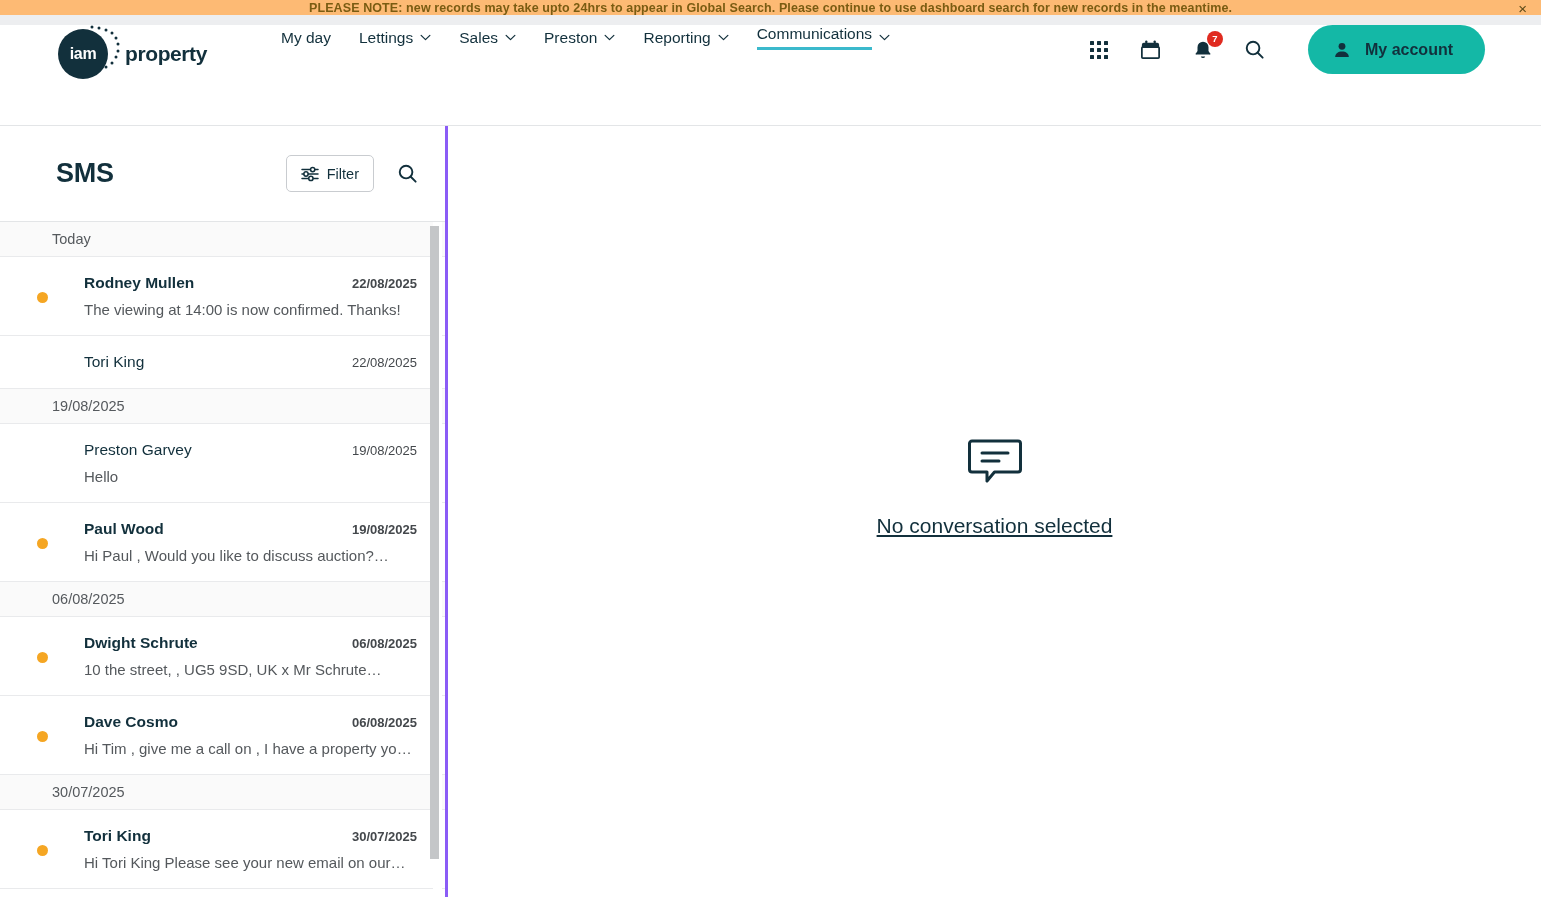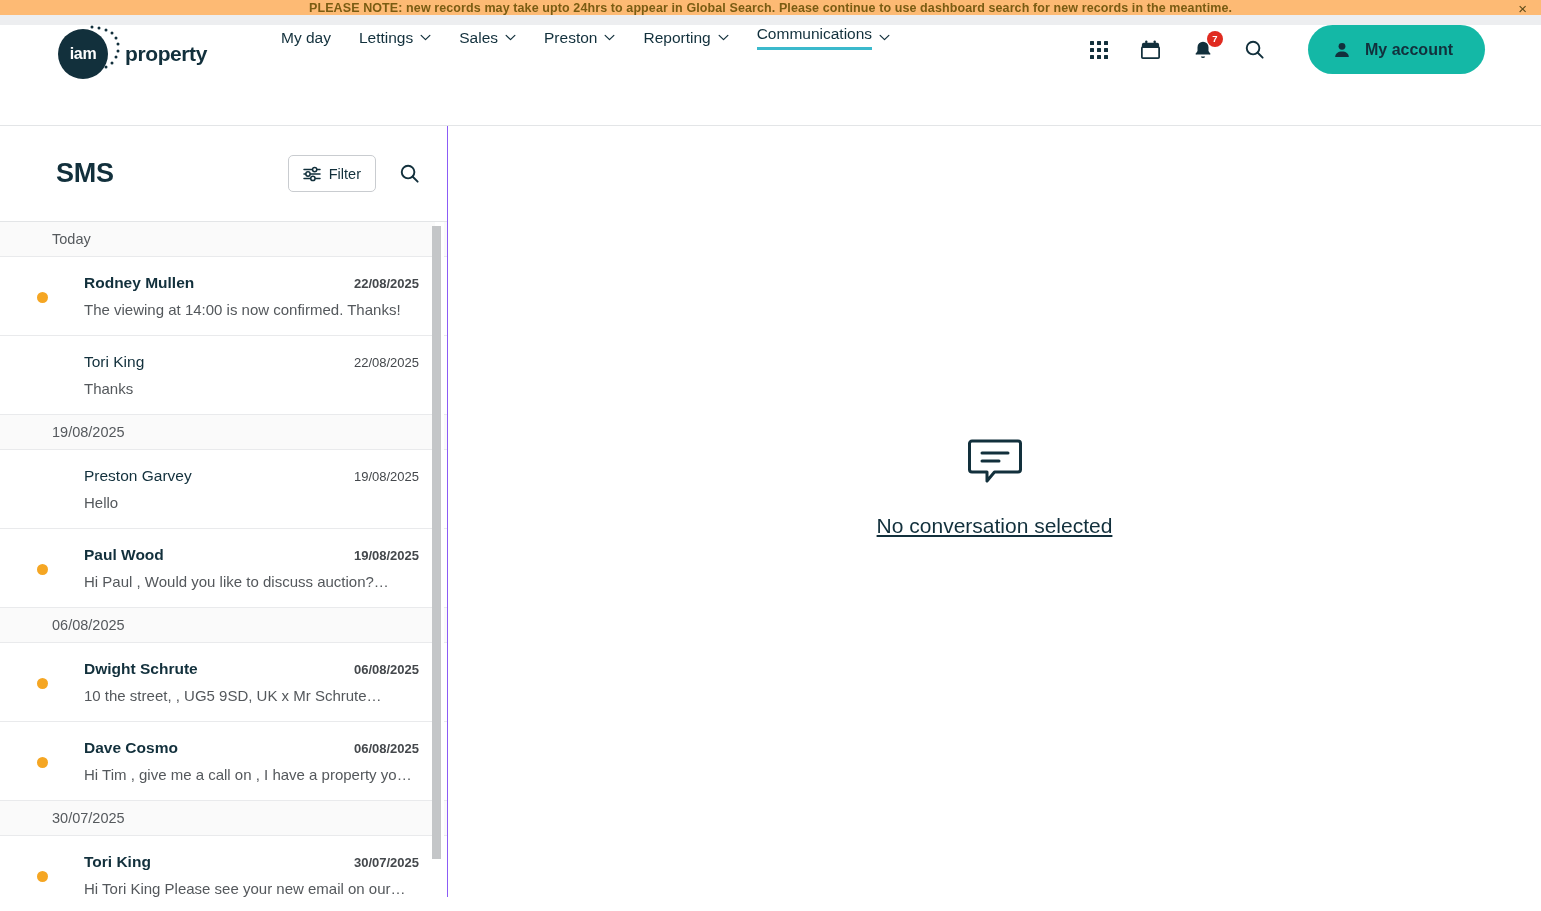--- a/index.html
+++ b/index.html
@@ -146,21 +146,21 @@
     color: #12303c;
     margin-left: 14px;
   }
 
   
   #content { display: flex; height: calc(911px - 29px - 10px - 101px); }
 
   
   #sms-panel {
     width: 448px;
-    border-right: 1px solid #8b5cf6;
+    border-right: 3px solid #8b5cf6;
     display: flex;
     flex-direction: column;
     background: #fff;
     position: relative;
   }
   #sms-panel-header {
     height: 95px;
     display: flex;
     align-items: center;
     padding: 0 26px 0 56px;
@@ -417,21 +417,20 @@
           <div class="conv-preview">The viewing at 14:00 is now confirmed. Thanks!</div>
         </div>
       </div>
       <div class="conv-item">
         <div class="conv-dot-col"></div>
         <div class="conv-body">
           <div class="conv-top">
             <span class="conv-name">Tori King</span>
             <span class="conv-date">22/08/2025</span>
           </div>
-          <div class="conv-preview">Thanks</div>
         </div>
       </div>
 
       <div class="group-header">19/08/2025</div>
       <div class="conv-item">
         <div class="conv-dot-col"></div>
         <div class="conv-body">
           <div class="conv-top">
             <span class="conv-name">Preston Garvey</span>
             <span class="conv-date">19/08/2025</span>

